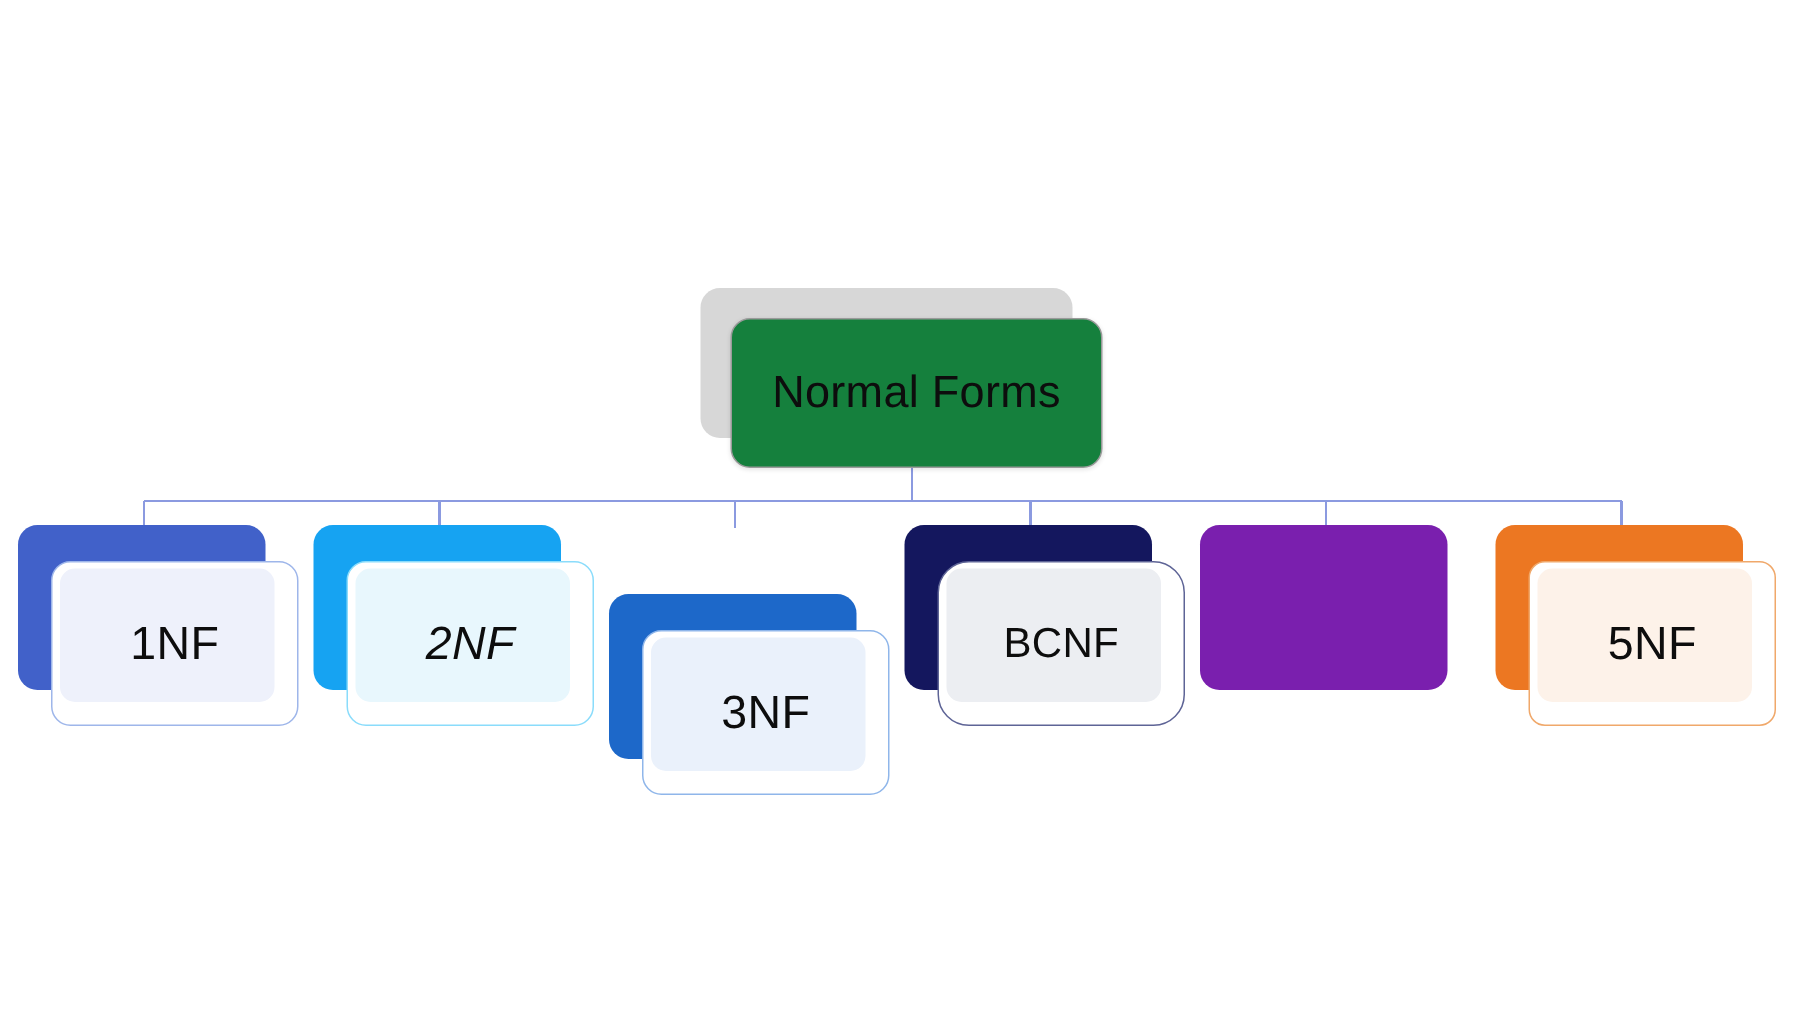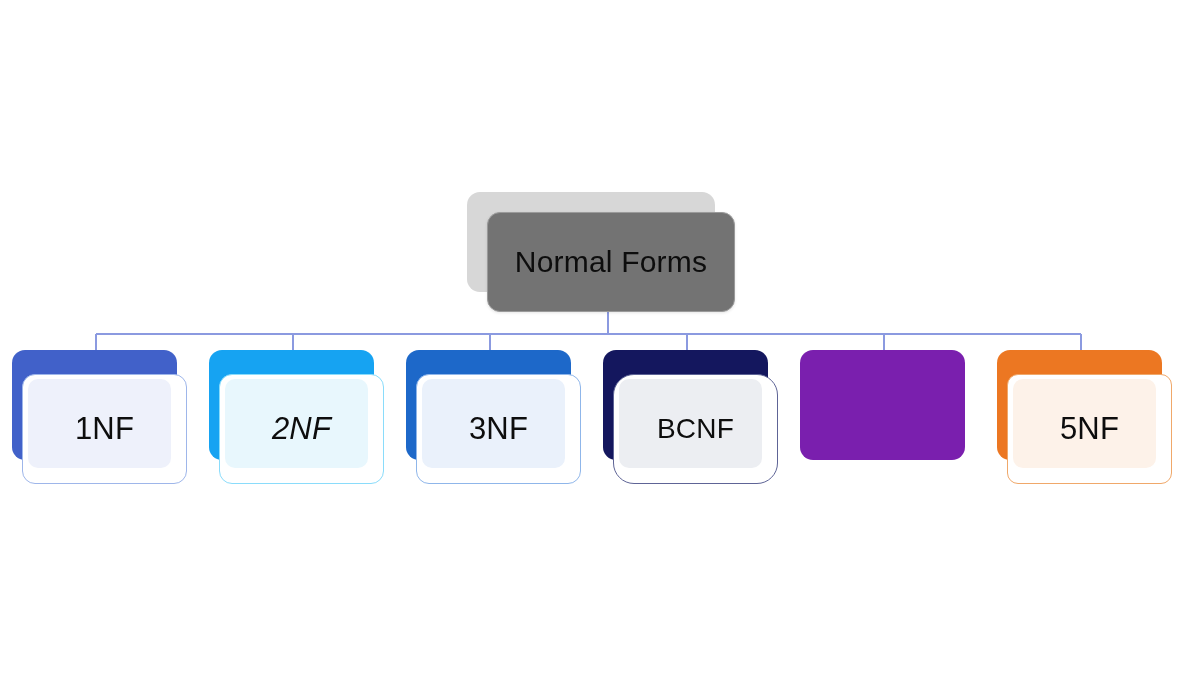--- a/index.html
+++ b/index.html
@@ -93,21 +93,21 @@
   .child-node {
     top: 350px;
     width: 190px;
     height: 134px;
   }
   .child-node .back-card {
     width: 165px;
     height: 110px;
   }
   .child-node .front-card {
-    left: 10px;
+    left: 22px;
     top: 24px;
     width: 165px;
     height: 110px;
     border-width: 1.4px;
     border-style: solid;
   }
   .child-node .inner-panel {
     left: 5px;
     top: 4px;
     width: 143px;
@@ -134,42 +134,42 @@
       <line x1="293" y1="334" x2="293" y2="352"></line>
       <line x1="490" y1="334" x2="490" y2="352"></line>
       <line x1="687" y1="334" x2="687" y2="352"></line>
       <line x1="884" y1="334" x2="884" y2="352"></line>
       <line x1="1081" y1="334" x2="1081" y2="352"></line>
     </g>
   </svg>
 
   <div class="node" id="root-node">
     <div class="back-card" style="background: rgb(215, 215, 215);"></div>
-    <div class="front-card" style="border-color: rgb(154, 154, 154); background: #737373;">
+    <div class="front-card" style="border-color: rgb(154, 154, 154); background: #15803d;">
       <div class="node-label">Normal Forms</div>
     </div>
   </div>
 
   <div class="node child-node" id="node-1nf" style="left: 12px;">
     <div class="back-card" style="background: rgb(65, 97, 201);"></div>
     <div class="front-card" style="border-color: rgb(158, 182, 234);">
       <div class="inner-panel" style="background: rgb(238, 241, 251);"></div>
       <div class="node-label">1NF</div>
     </div>
   </div>
 
   <div class="node child-node" id="node-2nf" style="left: 209px; font-style: italic;">
     <div class="back-card" style="background: rgb(22, 163, 242);"></div>
     <div class="front-card" style="border-color: rgb(138, 220, 251);">
       <div class="inner-panel" style="background: rgb(232, 247, 253);"></div>
       <div class="node-label">2NF</div>
     </div>
   </div>
 
-  <div class="node child-node" id="node-3nf" style="left: 406px;">
+  <div class="node child-node" id="node-3nf" style="left: 406px; margin-top: 46px;">
     <div class="back-card" style="background: rgb(29, 104, 201);"></div>
     <div class="front-card" style="border-color: rgb(143, 182, 234);">
       <div class="inner-panel" style="background: rgb(234, 241, 251);"></div>
       <div class="node-label">3NF</div>
     </div>
   </div>
 
   <div class="node child-node" id="node-bcnf" style="left: 603px;">
     <div class="back-card" style="background: rgb(20, 23, 94);"></div>
     <div class="front-card" style="border-color: rgb(94, 100, 150); border-radius: 21px;">

